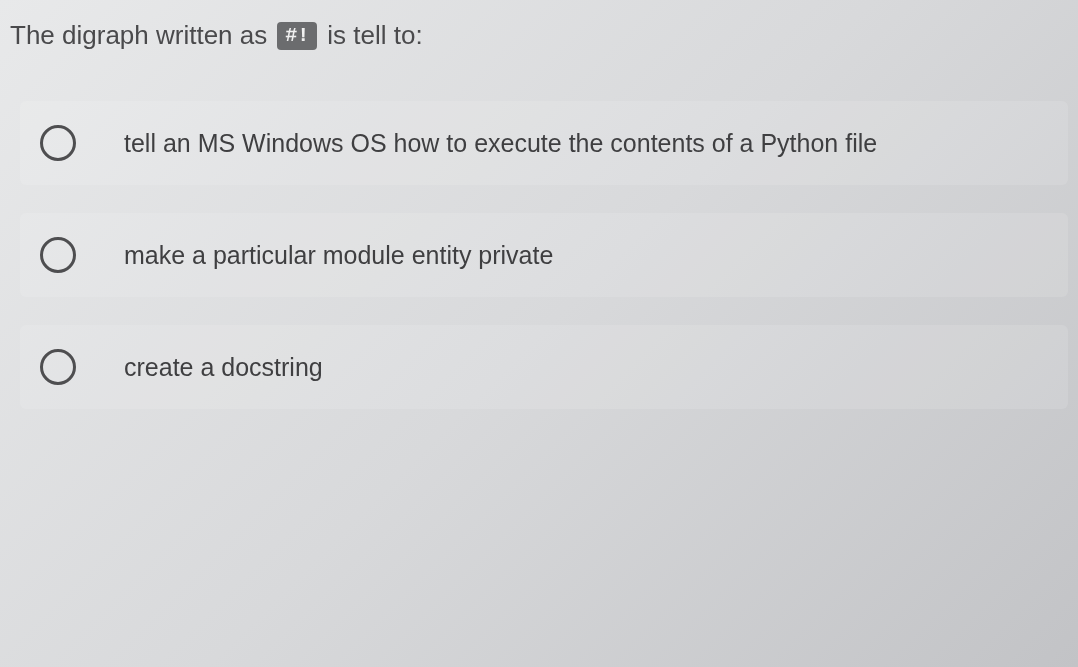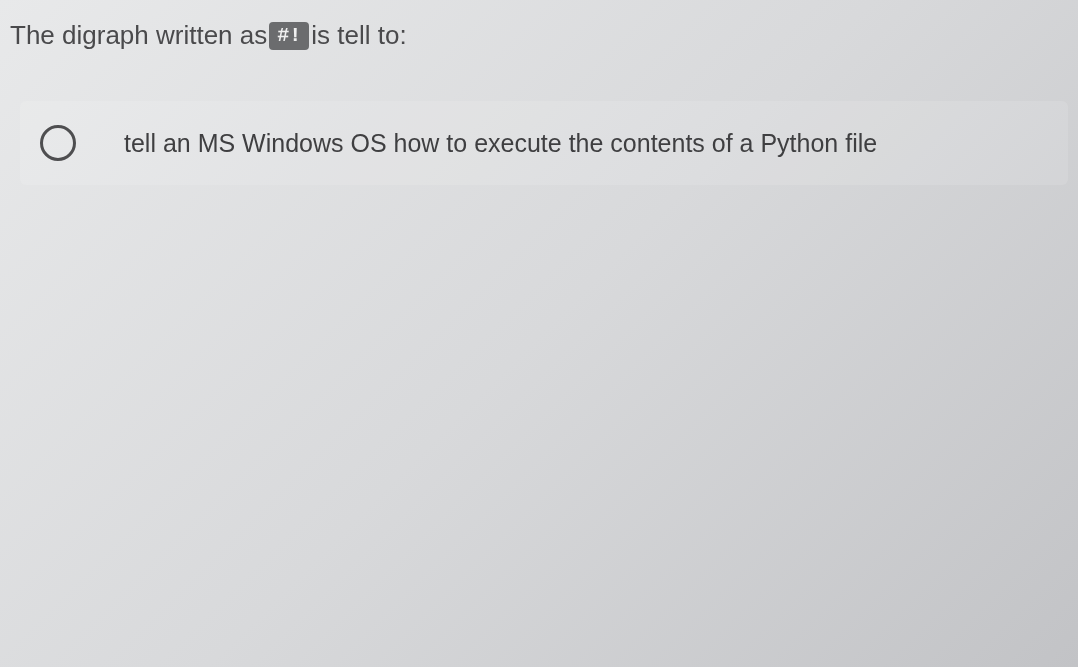--- a/index.html
+++ b/index.html
@@ -15,21 +15,21 @@
       padding: 20px 0 0 0;
       overflow: hidden;
     }
     .question-stem {
       font-size: 26px;
       color: #4a4a4c;
       padding: 0 10px 30px 10px;
       display: flex;
       align-items: center;
       flex-wrap: wrap;
-      gap: 2px;
+      gap: 10px;
     }
     .code-chip {
       display: inline-flex;
       align-items: center;
       justify-content: center;
       background: #6b6c6e;
       color: #f0f0f0;
       font-family: "Courier New", monospace;
       font-size: 20px;
       font-weight: bold;
@@ -76,16 +76,24 @@
   <span>is tell to:</span>
 </div>
 
 <div class="options-container">
 
   <div class="option-row">
     <div class="radio-circle"></div>
     <div class="option-text">tell an MS Windows OS how to execute the contents of a Python file</div>
   </div>
 
+  <div class="option-row">
+    <div class="radio-circle"></div>
+    <div class="option-text">make a particular module entity private</div>
+  </div>
 
 
+  <div class="option-row">
+    <div class="radio-circle"></div>
+    <div class="option-text">create a docstring</div>
+  </div>
 
 </div>
 
 </body></html>

